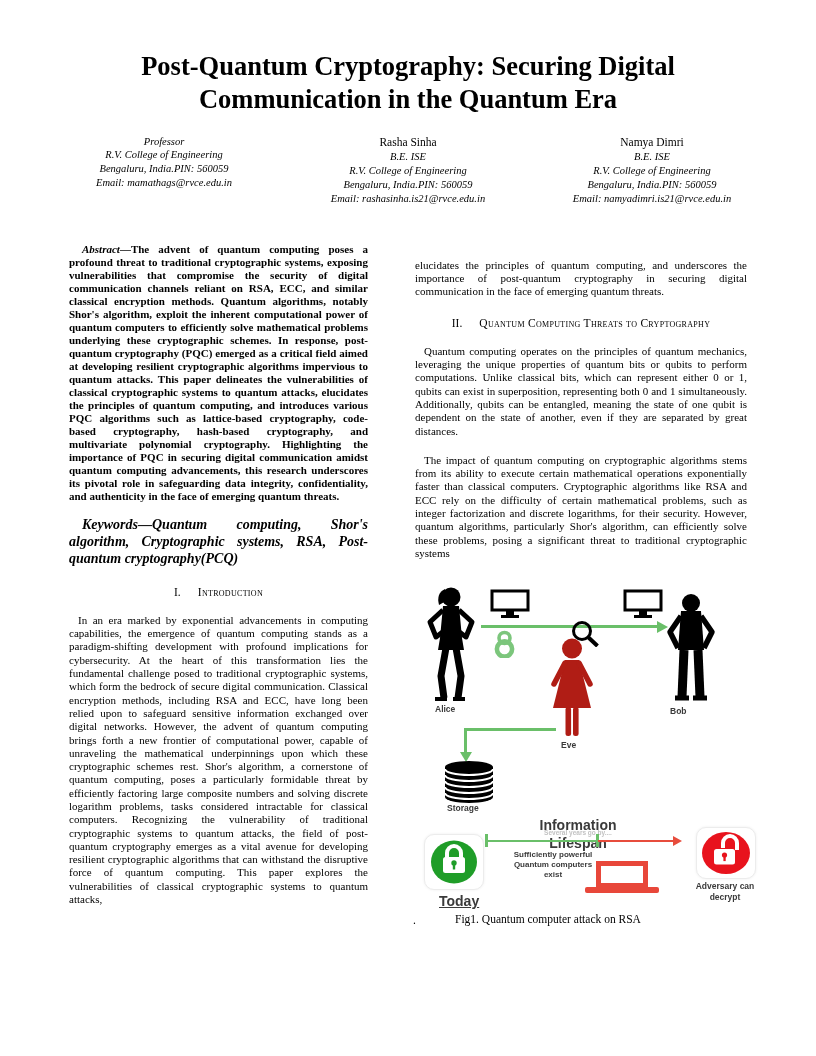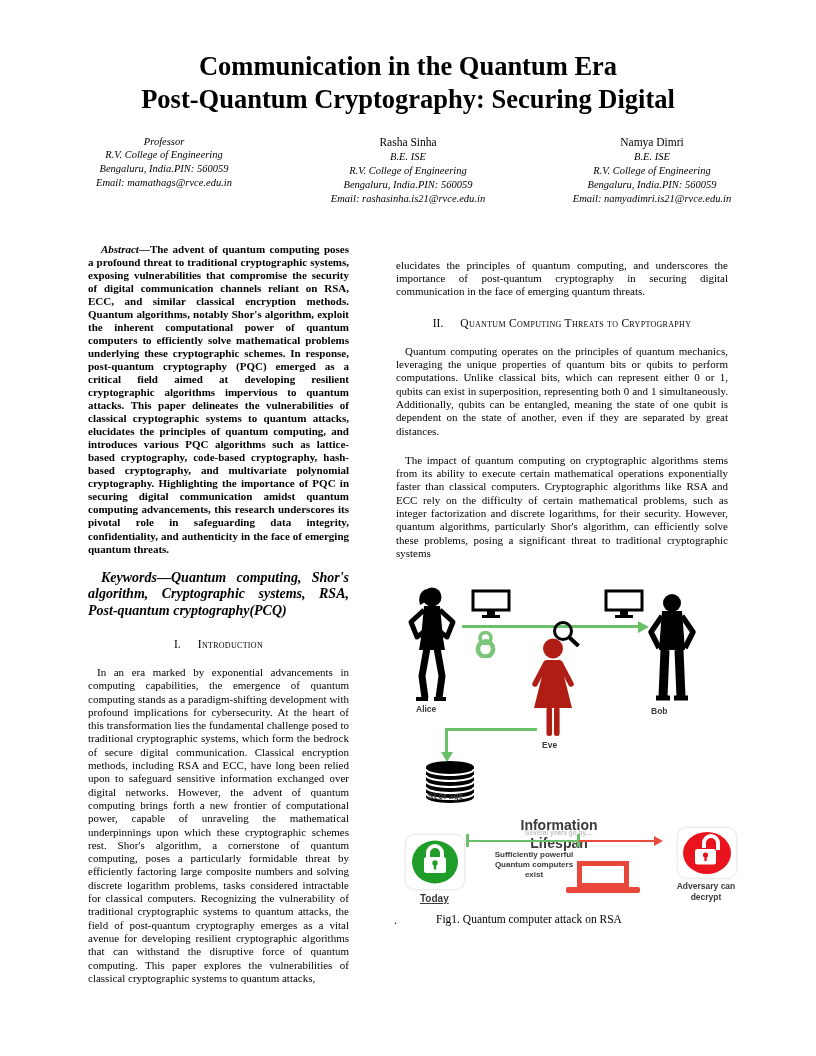--- a/index.html
+++ b/index.html
@@ -6,21 +6,21 @@
   body{
     width:816px;height:1056px;background:#ffffff;color:#000;
     font-family:"Liberation Serif", serif;position:relative;overflow:hidden;
   }
   .page-title{text-align:center;margin-top:50px;font-size:26.5px;line-height:1.26;}
   .page-title span{display:block;}
   .authors{display:flex;justify-content:center;margin-top:15px;}
   .author{width:230px;text-align:center;margin:0 7px;}
   .author .name{font-size:11.5px;line-height:1.35;}
   .author .aline{font-size:10.5px;font-style:italic;line-height:1.33;text-align:center;}
-  .columns{display:flex;padding:0 88px;margin-top:37px;gap:21px;}
+  .columns{display:flex;padding:0 69px;margin-top:37px;gap:21px;}
   .col-left{width:333px;margin-right:26px;}
   .col-right{width:332px;position:relative;}
   .abstract{font-weight:bold;font-size:11px;line-height:1.185;text-align:justify;margin:0;text-indent:13px;}
   .abstract .lead{font-style:italic;}
   .keywords{font-weight:bold;font-style:italic;font-size:14px;line-height:1.2;text-align:justify;margin:14px 0 0;text-indent:13px;}
   .sec-heading{text-align:center;font-size:11.5px;margin:18px 0 13px;font-weight:normal;}
   .sec-heading .num{margin-right:17px;}
   .sec-heading .t{font-variant:small-caps;letter-spacing:.3px;}
   .body-par{font-size:11px;line-height:1.21;text-align:justify;text-indent:9px;margin:16px 0 11px;}
   .no-indent{text-indent:0;}
@@ -36,22 +36,22 @@
   .badge{position:absolute;background:#fff;border:1px solid #ececec;border-radius:10px;box-shadow:0 0 3px rgba(0,0,0,.07);}
   .laptop-screen{position:absolute;background:#fff;}
   .laptop-base{position:absolute;border-radius:2px;}
   .fig-caption{position:absolute;font-family:"Liberation Serif", serif;font-size:11.5px;color:#000;}
   .tinygray{position:absolute;font-size:6.5px;color:#c3c3c3;font-weight:bold;}
 </style>
 </head>
 <body>
 
 <h1 class="page-title">
+  <span>Post-Quantum Cryptography: Securing Digital</span>
   <span>Communication in the Quantum Era</span>
-  <span>Post-Quantum Cryptography: Securing Digital</span>
 </h1>
 
 <div class="authors">
   <div class="author">
     <div class="aline">Professor</div>
     <div class="aline">R.V. College of Engineering</div>
     <div class="aline">Bengaluru, India.PIN: 560059</div>
     <div class="aline">Email: mamathags@rvce.edu.in</div>
   </div>
   <div class="author">
@@ -151,21 +151,21 @@
       <div class="arrow-down" style="left:46.5px;top:172px;border-top:10px solid #6abf69;"></div>
 
       <svg class="abs" style="left:30px;top:180px;" width="52" height="44" viewBox="0 0 52 44">
         <path d="M2,7 a24,6 0 0 1 48,0 v30 a24,6 0 0 1 -48,0 Z" fill="#000"></path>
         <path d="M2,9  a24,6 0 0 0 48,0" stroke="#fff" stroke-width="2" fill="none"></path>
         <path d="M2,15 a24,6 0 0 0 48,0" stroke="#fff" stroke-width="2" fill="none"></path>
         <path d="M2,21 a24,6 0 0 0 48,0" stroke="#fff" stroke-width="2" fill="none"></path>
         <path d="M2,27 a24,6 0 0 0 48,0" stroke="#fff" stroke-width="2" fill="none"></path>
         <path d="M2,33 a24,6 0 0 0 48,0" stroke="#fff" stroke-width="2" fill="none"></path>
       </svg>
-      <div class="figlabel" style="left:34px;top:212px;font-family:Liberation Mono, monospace;">Storage</div>
+      <div class="figlabel" style="left:34px;top:223px;">Storage</div>
 
       <div class="figlabel center" style="left:100px;top:237px;width:130px;font-size:14px;">Information Lifespan</div>
       <div class="tinygray" style="left:100px;top:249px;width:130px;text-align:center;">Several years go by....</div>
       <div class="vline" style="left:72px;top:254px;height:13px;width:2.5px;background:#6abf69;"></div>
       <div class="hline" style="left:72px;top:259.5px;width:112px;height:2.5px;background:#6abf69;"></div>
       <div class="vline" style="left:183px;top:254px;height:13px;width:2.5px;background:#6abf69;"></div>
       <div class="hline" style="left:185px;top:260px;width:76px;height:2px;background:#e74c3c;"></div>
       <div class="arrow-right" style="left:260px;top:255.5px;border-left:9px solid #e74c3c;border-top-width:5.5px;border-bottom-width:5.5px;"></div>
       <div class="figlabel center" style="left:93px;top:270px;width:94px;font-size:8px;">Sufficiently powerful
 Quantum computers
@@ -173,21 +173,21 @@
 
       <div class="badge" style="left:11px;top:254px;width:58px;height:54px;">
         <svg width="58" height="54" viewBox="0 0 58 54">
           <ellipse cx="29" cy="27" rx="23" ry="21.5" fill="#1f9d28"></ellipse>
           <path d="M22,23 v-5 a7,7 0 0 1 14,0 v5" fill="none" stroke="#fff" stroke-width="4"></path>
           <rect x="18" y="22" width="22" height="16" rx="2.5" fill="#fff"></rect>
           <circle cx="29" cy="28" r="2.7" fill="#1f9d28"></circle>
           <rect x="27.8" y="29.5" width="2.4" height="5" fill="#1f9d28"></rect>
         </svg>
       </div>
-      <div class="figlabel" style="left:26px;top:313px;font-size:10px;text-decoration:underline;">Today</div>
+      <div class="figlabel" style="left:26px;top:313px;font-size:14px;text-decoration:underline;">Today</div>
 
       <div class="laptop-screen" style="left:183px;top:281px;width:42px;height:17px;border:5px solid #e8473a;"></div>
       <div class="laptop-base" style="left:172px;top:307px;width:74px;height:6px;background:#e8473a;"></div>
 
       <div class="badge" style="left:283px;top:247px;width:58px;height:50px;">
         <svg width="58" height="50" viewBox="0 0 58 50">
           <ellipse cx="29" cy="25" rx="24" ry="21" fill="#e8131d"></ellipse>
           <path d="M26,20 v-5 a7,7 0 0 1 14,0 v7" fill="none" stroke="#fff" stroke-width="4"></path>
           <rect x="17" y="21" width="21" height="15.5" rx="2.5" fill="#fff"></rect>
           <circle cx="27.5" cy="27" r="2.6" fill="#e8131d"></circle>

